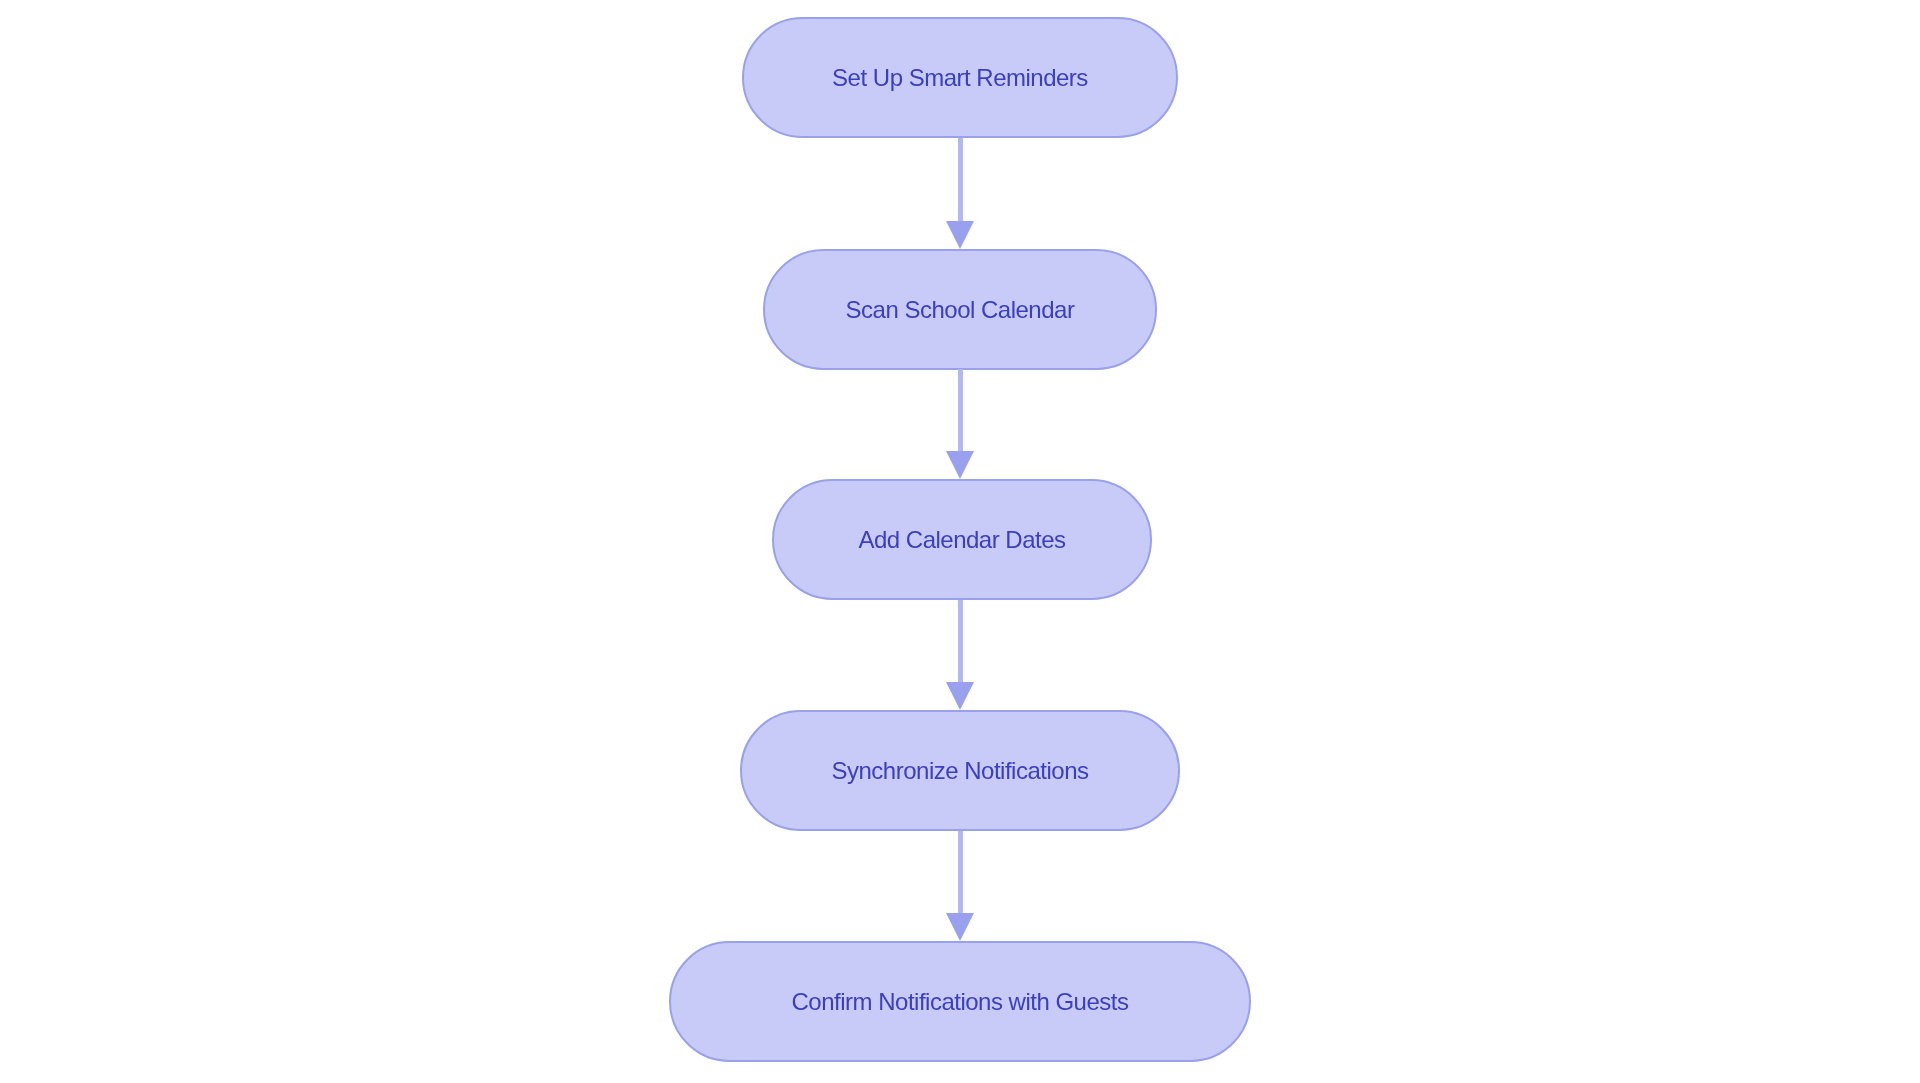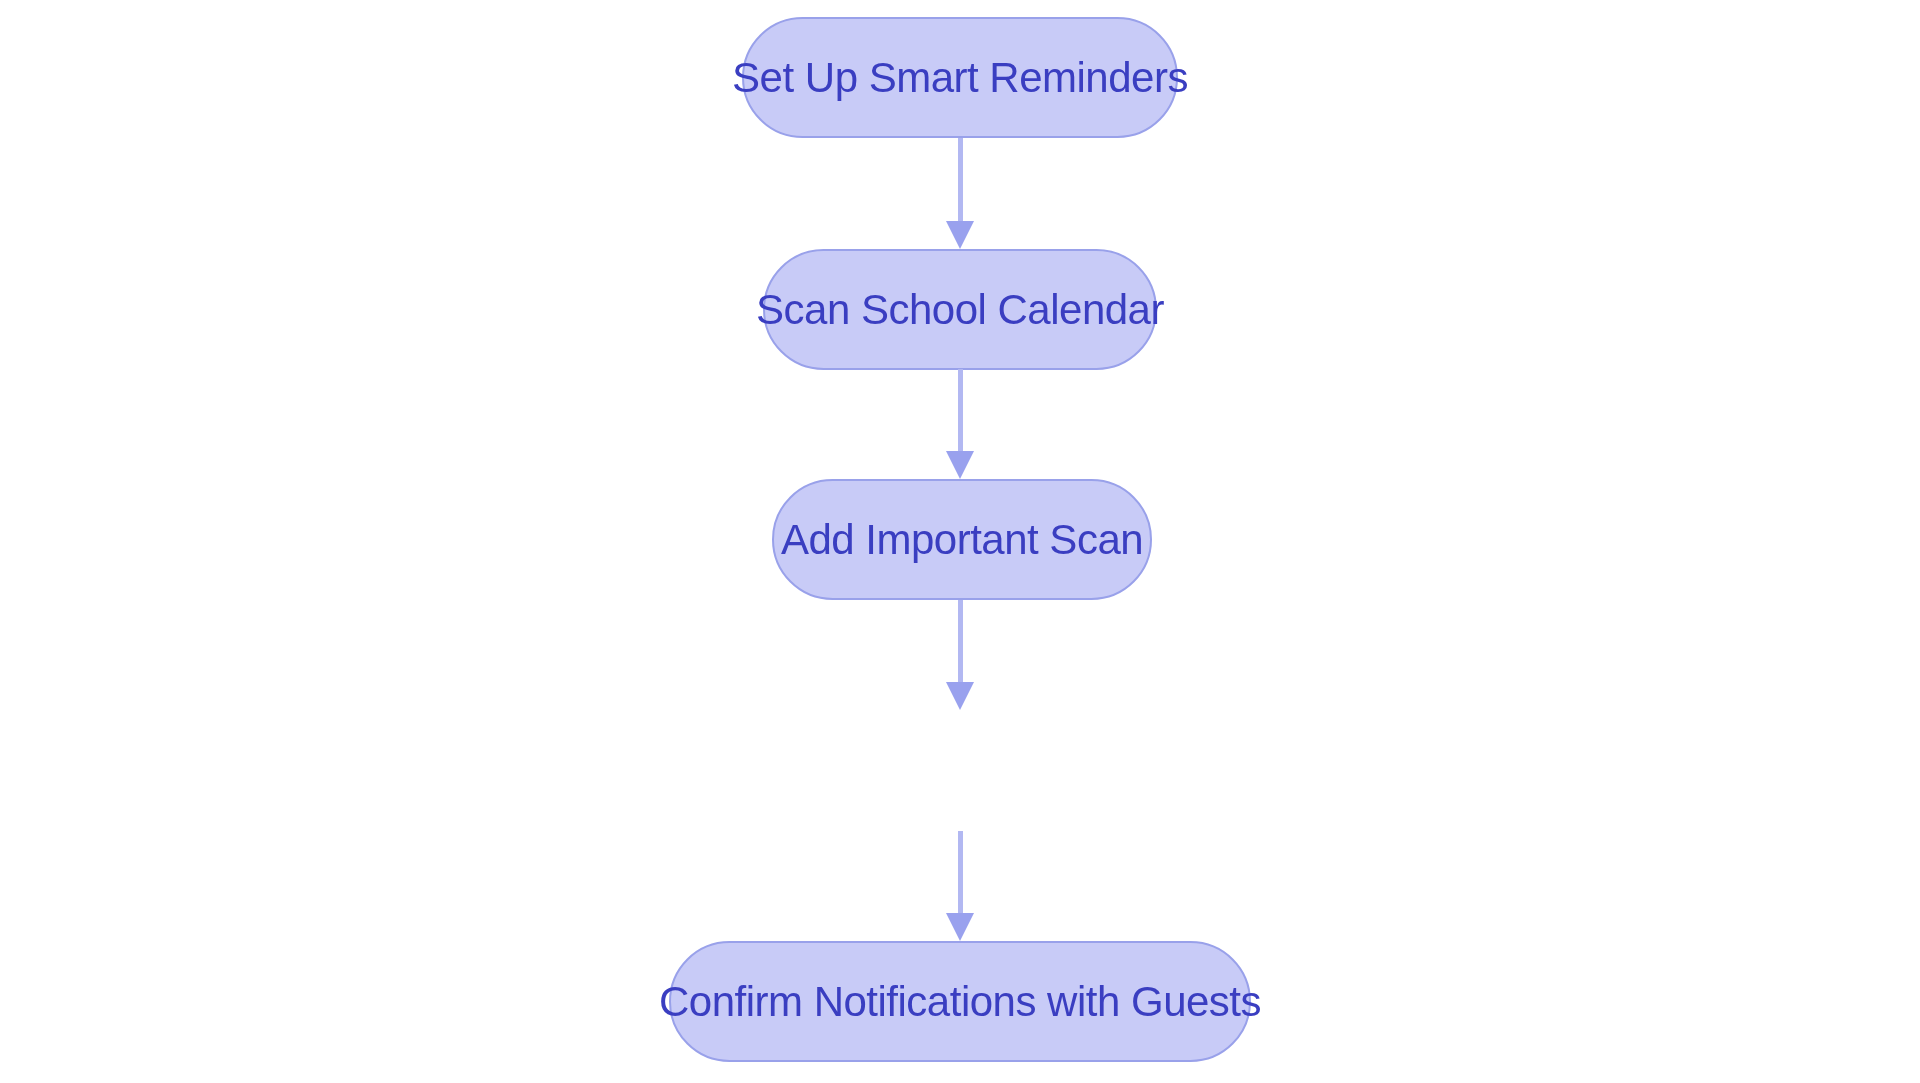--- a/index.html
+++ b/index.html
@@ -21,21 +21,21 @@
     height: 121px;
     border-radius: 60.5px;
     background: var(--node-fill, #c8cbf7);
     border: 2px solid var(--node-border, #99a1ea);
     display: flex;
     align-items: center;
     justify-content: center;
   }
   .flow-node .label {
     color: var(--node-text, #3a3ec1);
-    font-size: 42px;
+    font-size: 24px;
     letter-spacing: -0.5px;
     white-space: nowrap;
     line-height: 1;
   }
   .connector { position: absolute; }
   .arrow-line {
     position: absolute;
     width: 5px;
     background: var(--arrow-line, #b2b8f2);
   }
@@ -65,28 +65,31 @@
   <div class="flow-node" style="left:763px; top:249px; width:394px;">
     <span class="label">Scan School Calendar</span>
   </div>
 
   <div class="connector">
     <div class="arrow-line" style="left:958px; top:369px; height:83px;"></div>
     <div class="arrow-head" style="left:946px; top:451px;"></div>
   </div>
 
   <div class="flow-node" style="left:772px; top:479px; width:380px;">
-    <span class="label">Add Important Scan</span>
+    <span class="label">Add Calendar Dates</span>
   </div>
 
   <div class="connector">
     <div class="arrow-line" style="left:958px; top:600px; height:83px;"></div>
     <div class="arrow-head" style="left:946px; top:682px;"></div>
   </div>
 
+  <div class="flow-node" style="left:740px; top:710px; width:440px;">
+    <span class="label">Synchronize Notifications</span>
+  </div>
 
   <div class="connector">
     <div class="arrow-line" style="left:958px; top:831px; height:83px;"></div>
     <div class="arrow-head" style="left:946px; top:913px;"></div>
   </div>
 
   <div class="flow-node" style="left:669px; top:941px; width:582px;">
     <span class="label">Confirm Notifications with Guests</span>
   </div>
 

